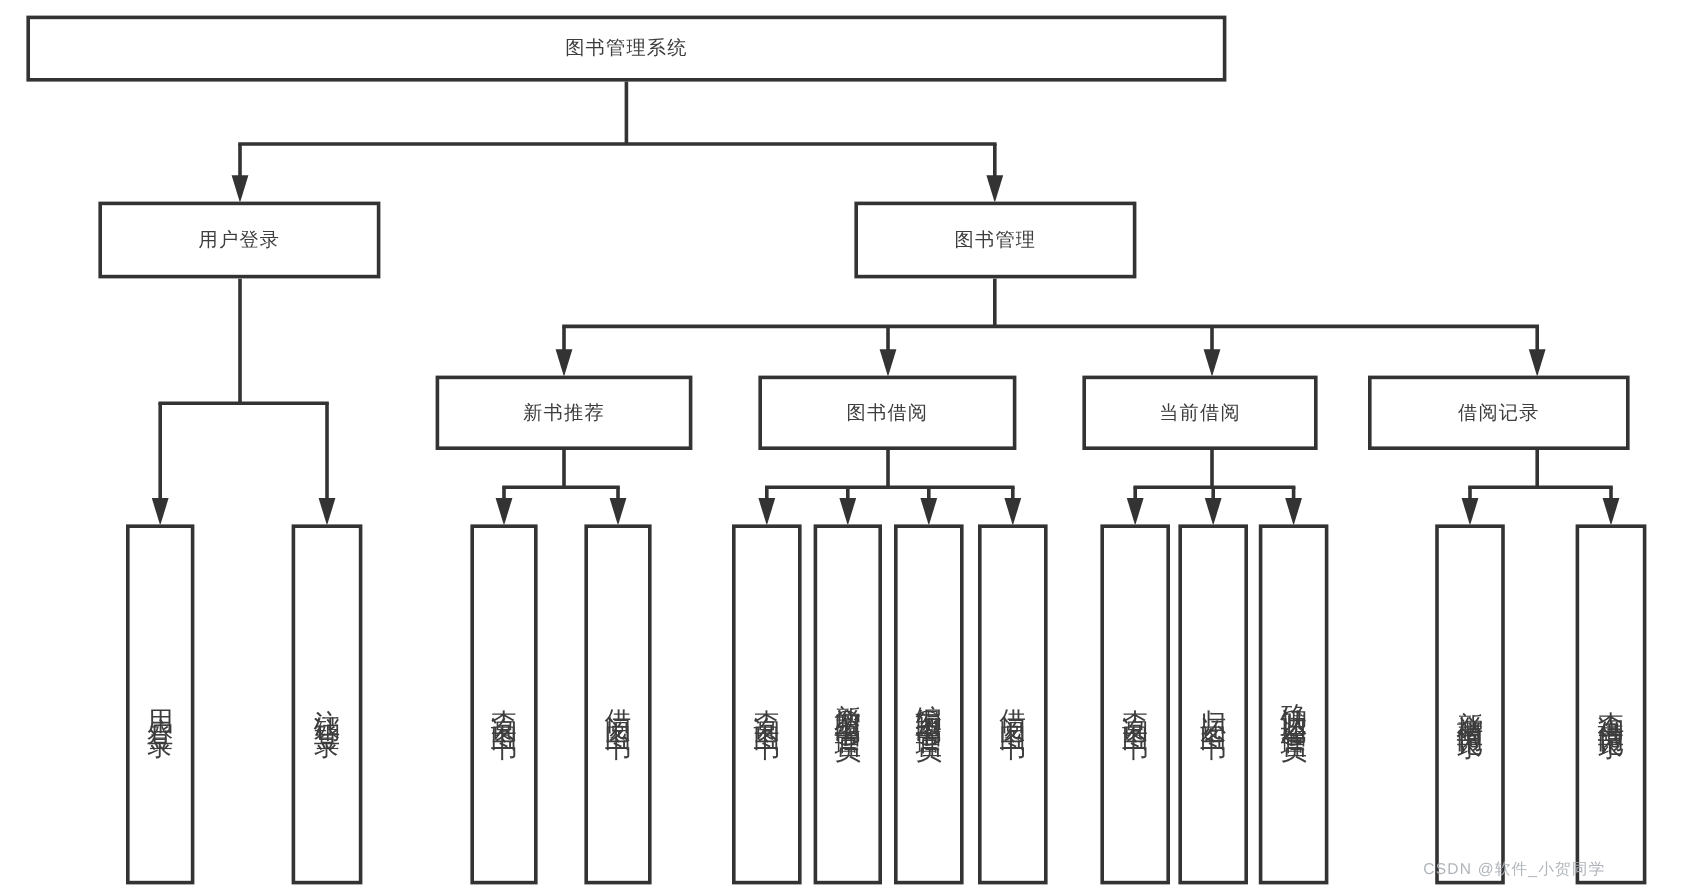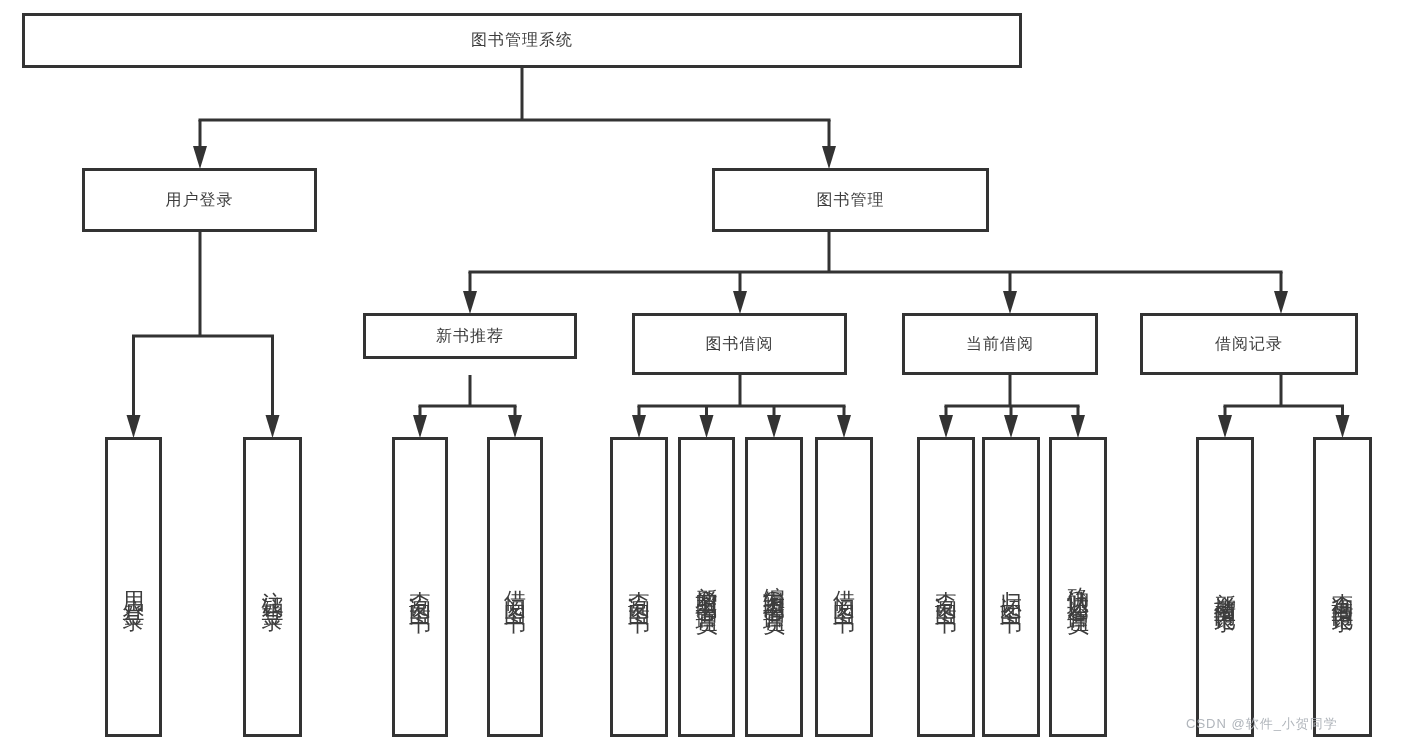--- a/index.html
+++ b/index.html
@@ -121,23 +121,23 @@
       <polygon points="1071,415 1085,415 1078,438"></polygon>
 
       <polygon points="1218,415 1232,415 1225,438"></polygon>
       <polygon points="1335.5,415 1349.5,415 1342.5,438"></polygon>
     </g>
   </svg>
 
   <div class="box h" style="left:22px; top:13px; width:1000px; height:55px;">图书管理系统</div>
 
   <div class="box h" style="left:82px; top:168px; width:235px; height:64px;">用户登录</div>
-  <div class="box h" style="left:712px; top:168px; width:277px; height:64px;">图书管理</div>
+  <div class="box h" style="left:712px; top:168px; width:235px; height:64px;">图书管理</div>
 
-  <div class="box h" style="left:363px; top:313px; width:214px; height:46px;">新书推荐</div>
+  <div class="box h" style="left:363px; top:313px; width:214px; height:62px;">新书推荐</div>
   <div class="box h" style="left:632px; top:313px; width:215px; height:62px;">图书借阅</div>
   <div class="box h" style="left:902px; top:313px; width:196px; height:62px;">当前借阅</div>
   <div class="box h" style="left:1140px; top:313px; width:218px; height:62px;">借阅记录</div>
 
   <div class="box v" style="left:105px; top:437px; width:57px; height:300px;">用户登录</div>
   <div class="box v" style="left:243px; top:437px; width:59px; height:300px;">注销登录</div>
 
   <div class="box v" style="left:392px; top:437px; width:56px; height:300px;">查询图书</div>
   <div class="box v" style="left:487px; top:437px; width:56px; height:300px;">借阅图书</div>
 

